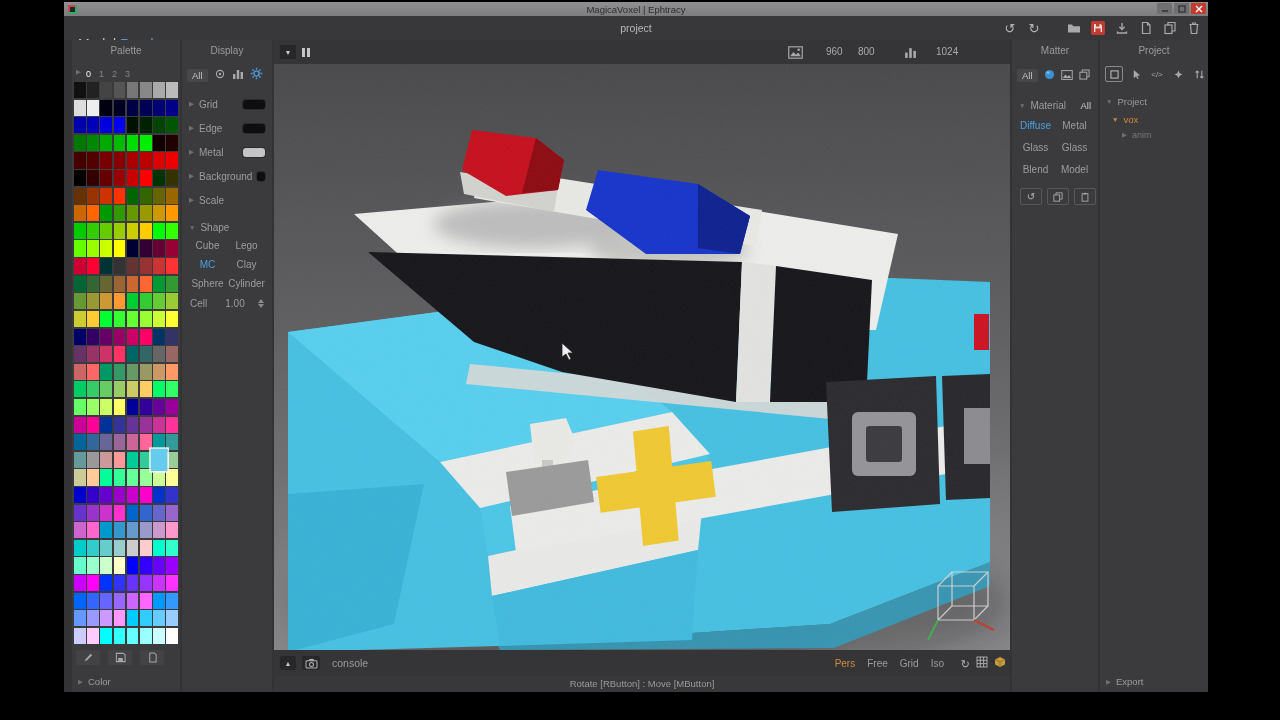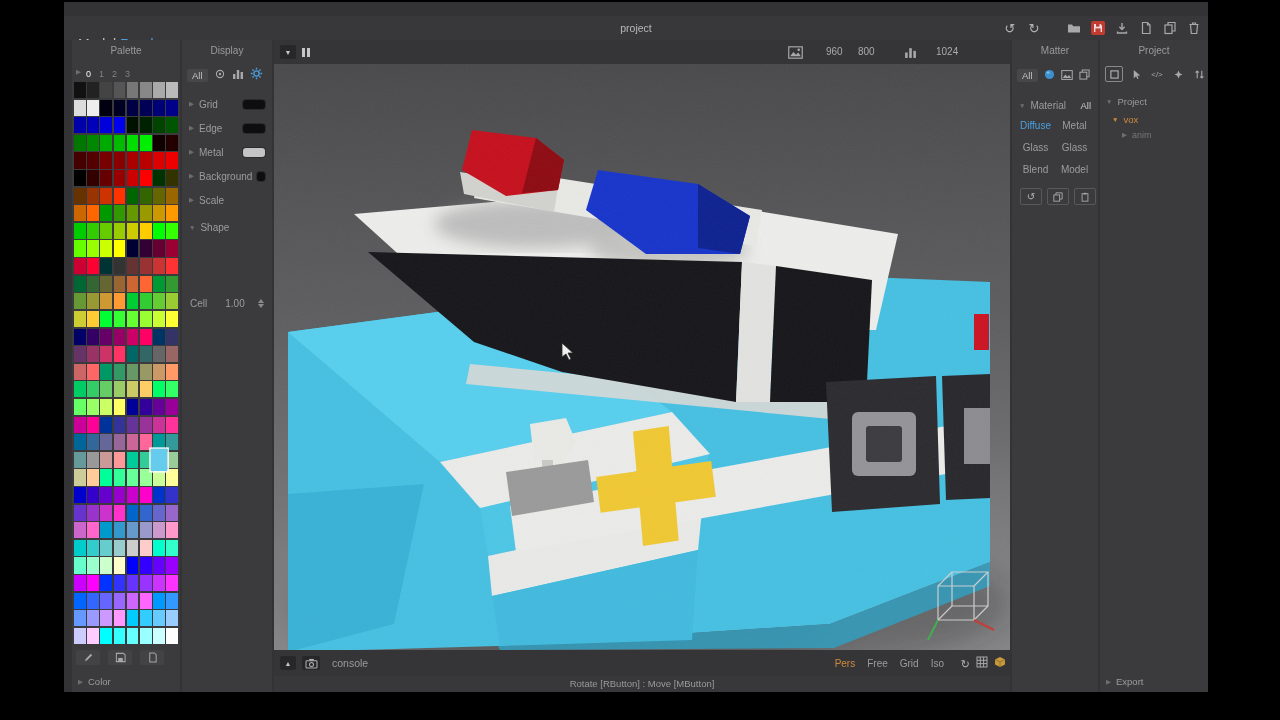--- a/index.html
+++ b/index.html
@@ -101,20 +101,41 @@
   .code-txt{font-size:8px;color:#a8a8aa;}
   .trow{display:flex;align-items:center;gap:5px;font-size:9.5px;}
   #project-file-list{position:absolute;left:0;top:104px;width:100%;}
   .titem{color:#b2b2b4;font-size:9.5px;line-height:15.5px;padding-left:22px;}
 </style>
 </head>
 <body>
 
 <div id="app">
 
+  <div class="titlebar">
+    <div class="appicon"></div>
+    <div class="wtitle">MagicaVoxel | Ephtracy</div>
+    <div class="winbtns">
+      <div class="wb">
+        <svg width="8" height="8" viewBox="0 0 8 8">
+            <path d="M1 6 H7" stroke="#2e2e30" stroke-width="1.4"></path>
+          </svg>
+      </div>
+      <div class="wb">
+        <svg width="8" height="8" viewBox="0 0 8 8">
+            <rect x="1" y="1" width="6" height="6" fill="none" stroke="#2e2e30" stroke-width="1.2"></rect>
+          </svg>
+      </div>
+      <div class="wb close">
+        <svg width="8" height="8" viewBox="0 0 8 8">
+            <path d="M1 1 L7 7 M7 1 L1 7" stroke="#fff" stroke-width="1.4"></path>
+          </svg>
+      </div>
+    </div>
+  </div>
 
   <div class="menubar">
     <span class="m-item" style="left:14px">Model</span>
     <span class="m-item blue" style="left:56px">Render</span>
     <span class="pro j-title proj-title">project</span>
     <div class="toolbar">
       <span class="ticon">
           <span class="glyph">↺</span>
         </span>
       <span class="ticon">
@@ -504,20 +525,28 @@
         </div>
         <div class="opt-row">
           <span class="tri">▶</span>
           <span class="olbl">Scale</span>
         </div>
       </div>
     <div class="sec-row" style="top:178px">
       <span class="tri">▼</span>
       <span class="olbl">Shape</span>
     </div>
+    <div id="shape-grid">
+        <div class="gbtn">Cube</div>
+        <div class="gbtn">Lego</div>
+        <div class="gbtn sel">MC</div>
+        <div class="gbtn">Clay</div>
+        <div class="gbtn">Sphere</div>
+        <div class="gbtn">Cylinder</div>
+      </div>
     <div class="cell-row">
       <span class="olbl" style="flex:none">Cell</span>
       <span class="cellval">1.00</span>
       <span class="stepper">
           <i class="up"></i>
           <i class="dn"></i>
         </span>
     </div>
   </div>
 

